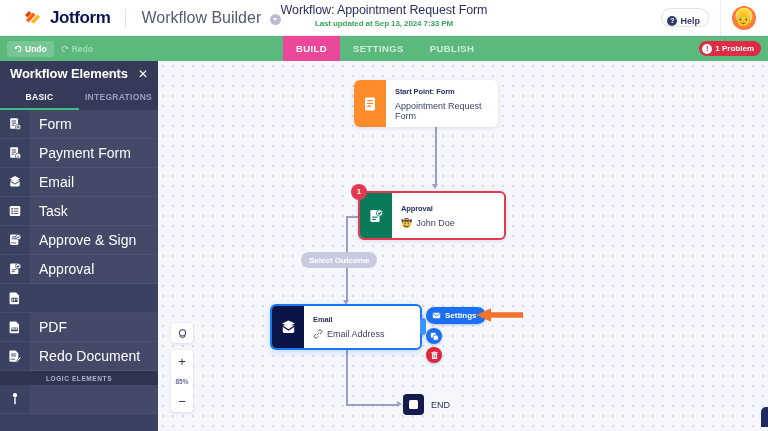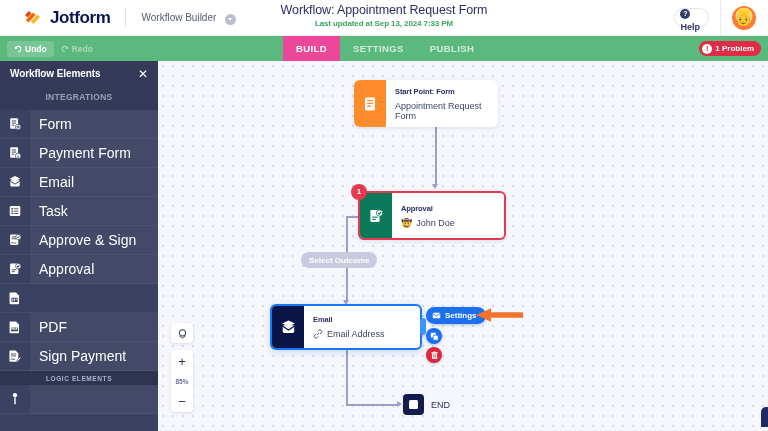--- a/index.html
+++ b/index.html
@@ -14,37 +14,37 @@
   
   .header {
     position: absolute; top: 0; left: 0; width: 768px; height: 36px;
     background: #fff; display: flex; align-items: center;
     border-bottom: 1px solid #ecedf3;
   }
   .brand { display: flex; align-items: center; padding-left: 24px; gap: 6px; }
   .logo-mark { width: 20px; height: 18px; position: relative; }
   .logo-text { font-size: 17px; font-weight: bold; color: #0a1551; letter-spacing: -0.4px; }
   .brand-sep { width: 1px; height: 18px; background: #dfe1ec; margin: 0 9px; }
-  .builder-label { font-size: 10px; color: #545b72; }
+  .builder-label { font-size: 16px; color: #545b72; }
   .caret { display: inline-block; width: 11px; height: 11px; border-radius: 50%;
     background: #b8bdd0; position: relative; top: 2px; margin-left: 3px; }
   .caret:after { content: ""; position: absolute; left: 3px; top: 4px;
     border-left: 2.5px solid transparent; border-right: 2.5px solid transparent;
     border-top: 3px solid #fff; }
 
   .title-block { position: absolute; left: 0; right: 0; top: 3px; text-align: center;
     pointer-events: none; }
   .wf-title { font-size: 12.5px; font-weight: normal; color: #2b2f63; letter-spacing: -0.1px; }
   .wf-sub { font-size: 8px; color: #3aa55c; margin-top: 2px; font-weight: bold; letter-spacing: -0.1px; }
 
   .header-right { margin-left: auto; display: flex; align-items: center; height: 36px; }
   .help-btn {
-    display: flex; align-items: flex-start; gap: 3px; border: 1px solid #dfe1ec;
+    display: flex; align-items: flex-end; gap: 3px; border: 1px solid #dfe1ec;
     border-radius: 12px; height: 19px; padding: 0 8px 0 5px; background: #fff;
-    font-size: 9px; color: #343c6a; font-weight: bold; cursor: pointer; flex-direction: column;
+    font-size: 9px; color: #343c6a; font-weight: bold; cursor: pointer;
   }
   .help-dot { width: 10px; height: 10px; border-radius: 50%; background: #343c6a;
     color: #fff; font-size: 7px; line-height: 10px; text-align: center; font-weight: bold; }
   .avatar-sep { width: 1px; height: 36px; background: #ecedf3; margin: 0 11px; }
   .avatar { width: 24px; height: 24px; border-radius: 50%;
     background: radial-gradient(circle at 50% 42%, #ffd84d 0 46%, #ff7a3d 47% 100%);
     margin-right: 12px; position: relative; font-size: 15px; line-height: 24px;
     text-align: center; cursor: pointer; overflow: hidden; }
 
   
@@ -73,21 +73,21 @@
   .problem-ico { width: 10px; height: 10px; border-radius: 50%; background: #fff;
     color: #e02b45; font-size: 7.5px; line-height: 10px; text-align: center; font-weight: bold; }
 
   
   .sidebar {
     position: absolute; top: 61px; left: 0; width: 158px; height: 370px;
     background: #3b4161; overflow: hidden;
   }
   .sb-head { height: 25px; display: flex; align-items: center; padding: 0 10px;
     background: #343a57; }
-  .sb-title { font-size: 10px; font-weight: bold; color: #fff; letter-spacing: -0.1px; }
+  .sb-title { font-size: 13px; font-weight: bold; color: #fff; letter-spacing: -0.1px; }
   .sb-close { margin-left: auto; color: #fff; font-size: 12px; line-height: 1; cursor: pointer; }
   .sb-tabs { display: flex; height: 24px; background: #343a57; }
   .sb-tab { flex: 1; display: flex; align-items: center; justify-content: center;
     font-size: 8.5px; font-weight: bold; color: #9aa0bb; letter-spacing: 0.3px; cursor: pointer;
     border-bottom: 2px solid transparent; }
   .sb-tab.active { color: #fff; border-bottom-color: #3dbd7d; }
   .sb-list { }
   .sb-item { display: flex; align-items: center; height: 29px; cursor: pointer;
     border-bottom: 1px solid rgba(255,255,255,0.06); }
   .sb-ico-wrap { width: 30px; display: flex; align-items: center; justify-content: center;
@@ -254,20 +254,21 @@
     </div>
   </div>
 
   <div class="sidebar">
     <div class="sb-head">
       <span class="sb-title">Workflow Elements</span>
       <span class="sb-close">✕</span>
     </div>
 
     <div class="sb-tabs">
+      <div class="sb-tab active">BASIC</div>
       <div class="sb-tab">INTEGRATIONS</div>
     </div>
 
     <div class="sb-list">
 
       <div class="sb-item">
         <span class="sb-ico-wrap">
           <svg width="14" height="14" viewBox="0 0 16 16">
               <rect x="2.5" y="1.5" width="9" height="12" rx="1.2" fill="#fff"></rect>
               <rect x="4.3" y="4" width="5" height="1.1" fill="#3b4161"></rect>
@@ -376,21 +377,21 @@
       <div class="sb-item">
         <span class="sb-ico-wrap">
           <svg width="14" height="14" viewBox="0 0 16 16">
               <path d="M2.8 1.6h5.8l3.2 3.2v8.6a1.2 1.2 0 0 1-1.2 1.2H2.8a1.2 1.2 0 0 1-1.2-1.2V2.8a1.2 1.2 0 0 1 1.2-1.2z" fill="#fff"></path>
               <rect x="3.4" y="5.2" width="6" height="1" fill="#3b4161"></rect>
               <rect x="3.4" y="7.4" width="6" height="1" fill="#3b4161"></rect>
               <path d="M2.9 11.9c1.9-1.8 3.5 1.3 5.2-.5" fill="none" stroke="#3b4161" stroke-width="1"></path>
               <path d="M10.2 12.6 L13.8 9 L15 10.2 L11.4 13.8 L9.9 14z" fill="#fff" stroke="#3b4161" stroke-width="0.7"></path>
             </svg>
         </span>
-        <span class="sb-label">Sign Payment</span>
+        <span class="sb-label">Redo Document</span>
       </div>
 
       <div class="sb-section">LOGIC ELEMENTS</div>
 
       <div class="sb-item">
         <span class="sb-ico-wrap">
           <svg width="14" height="14" viewBox="0 0 16 16">
               <circle cx="8" cy="3.6" r="2.4" fill="#fff"></circle>
               <rect x="7.2" y="6" width="1.6" height="8" fill="#fff"></rect>
             </svg>

